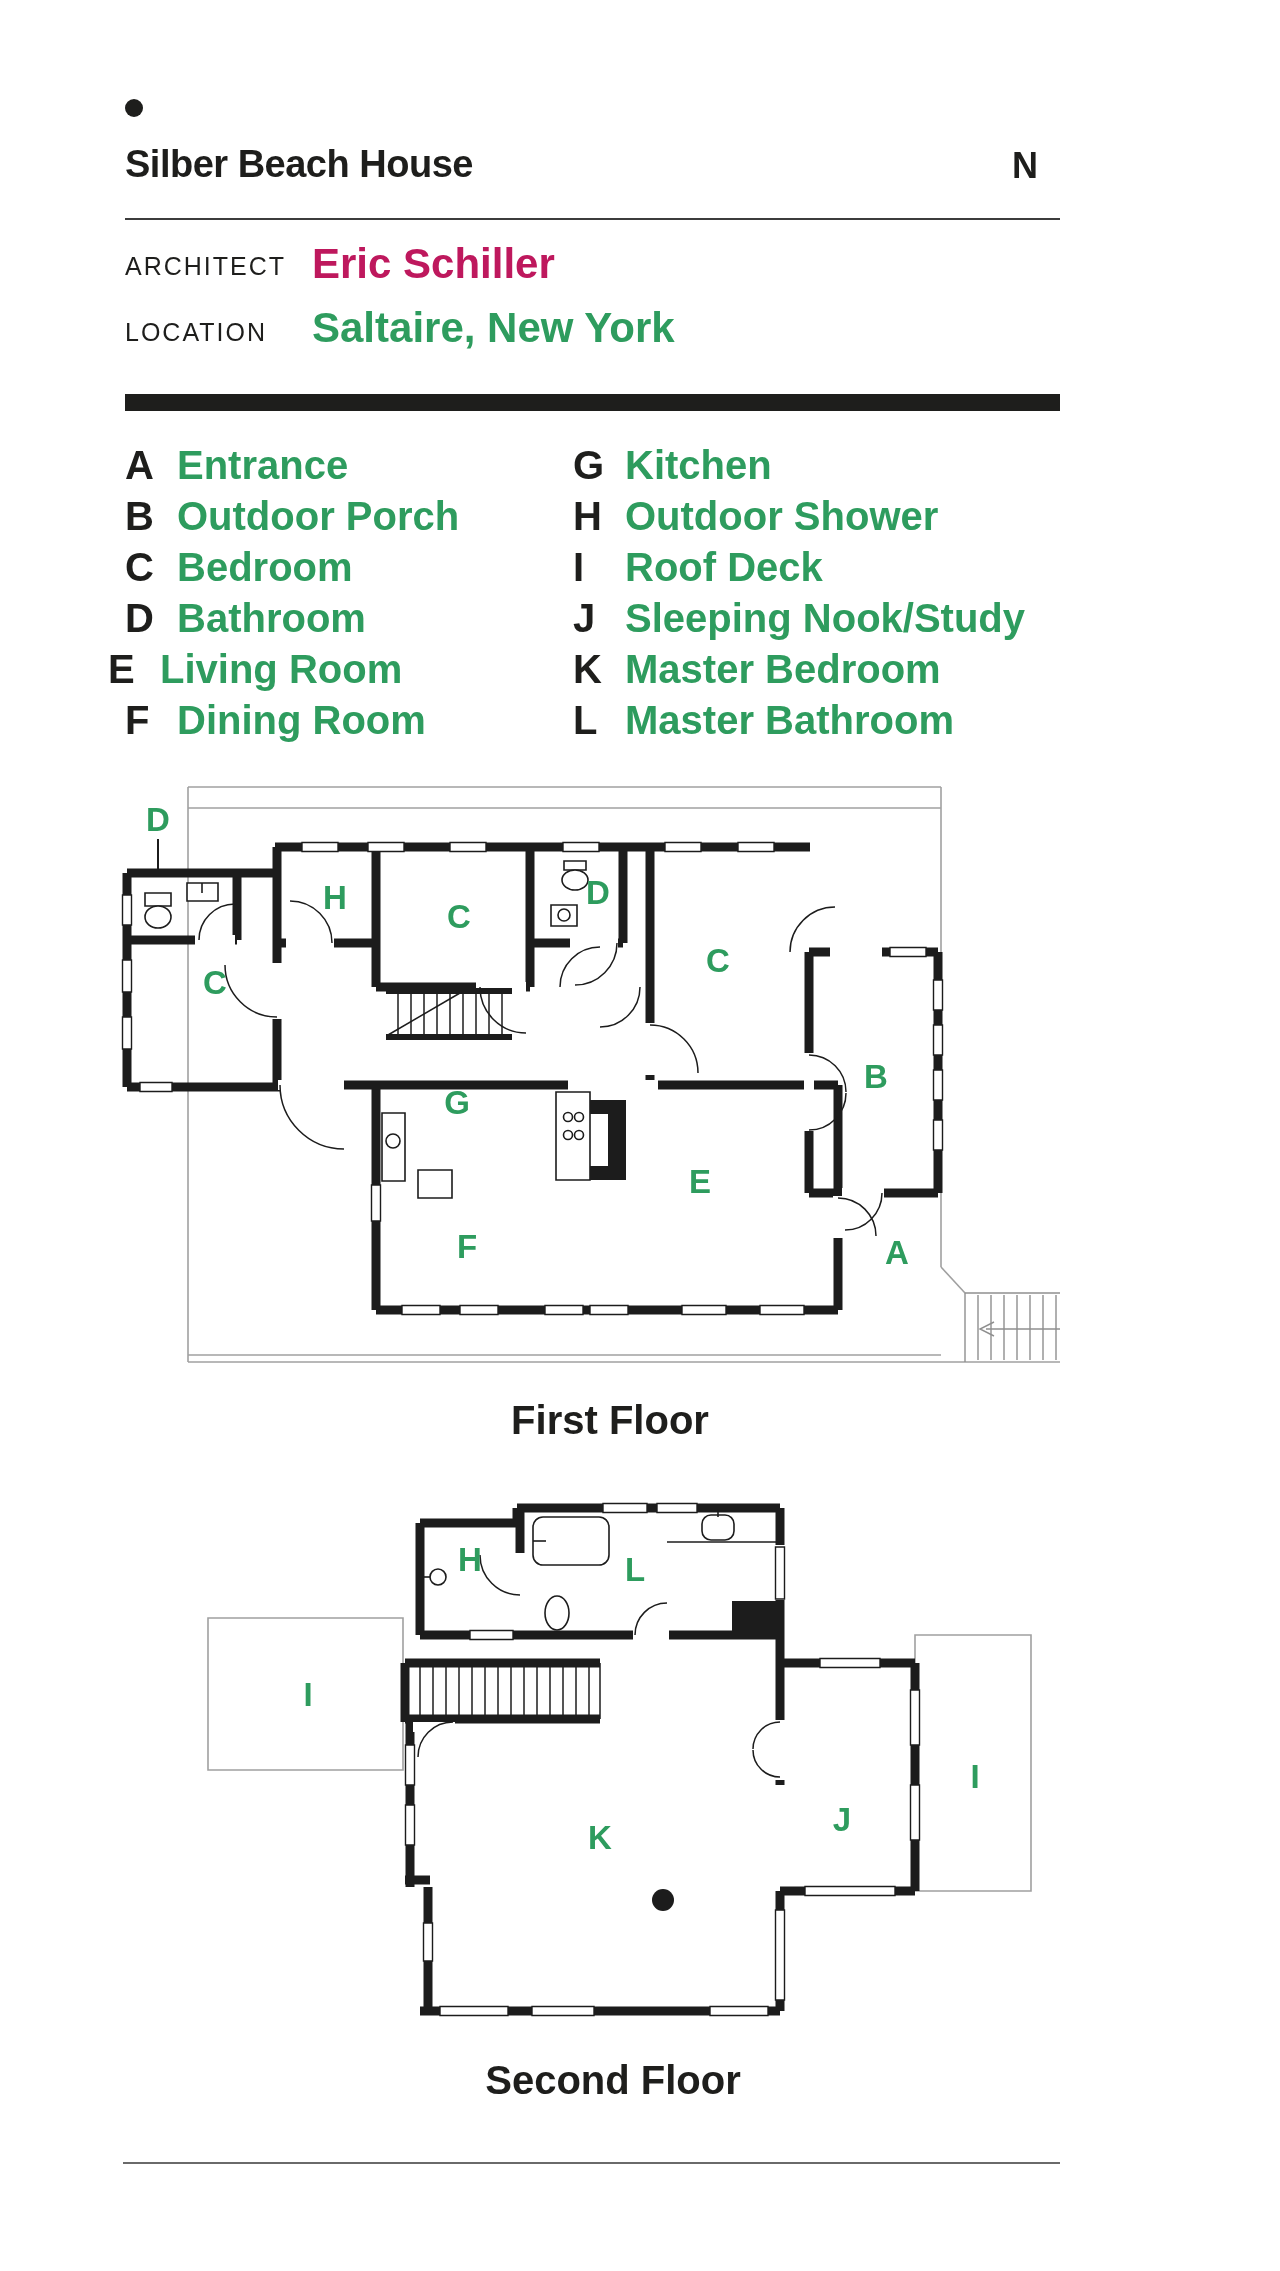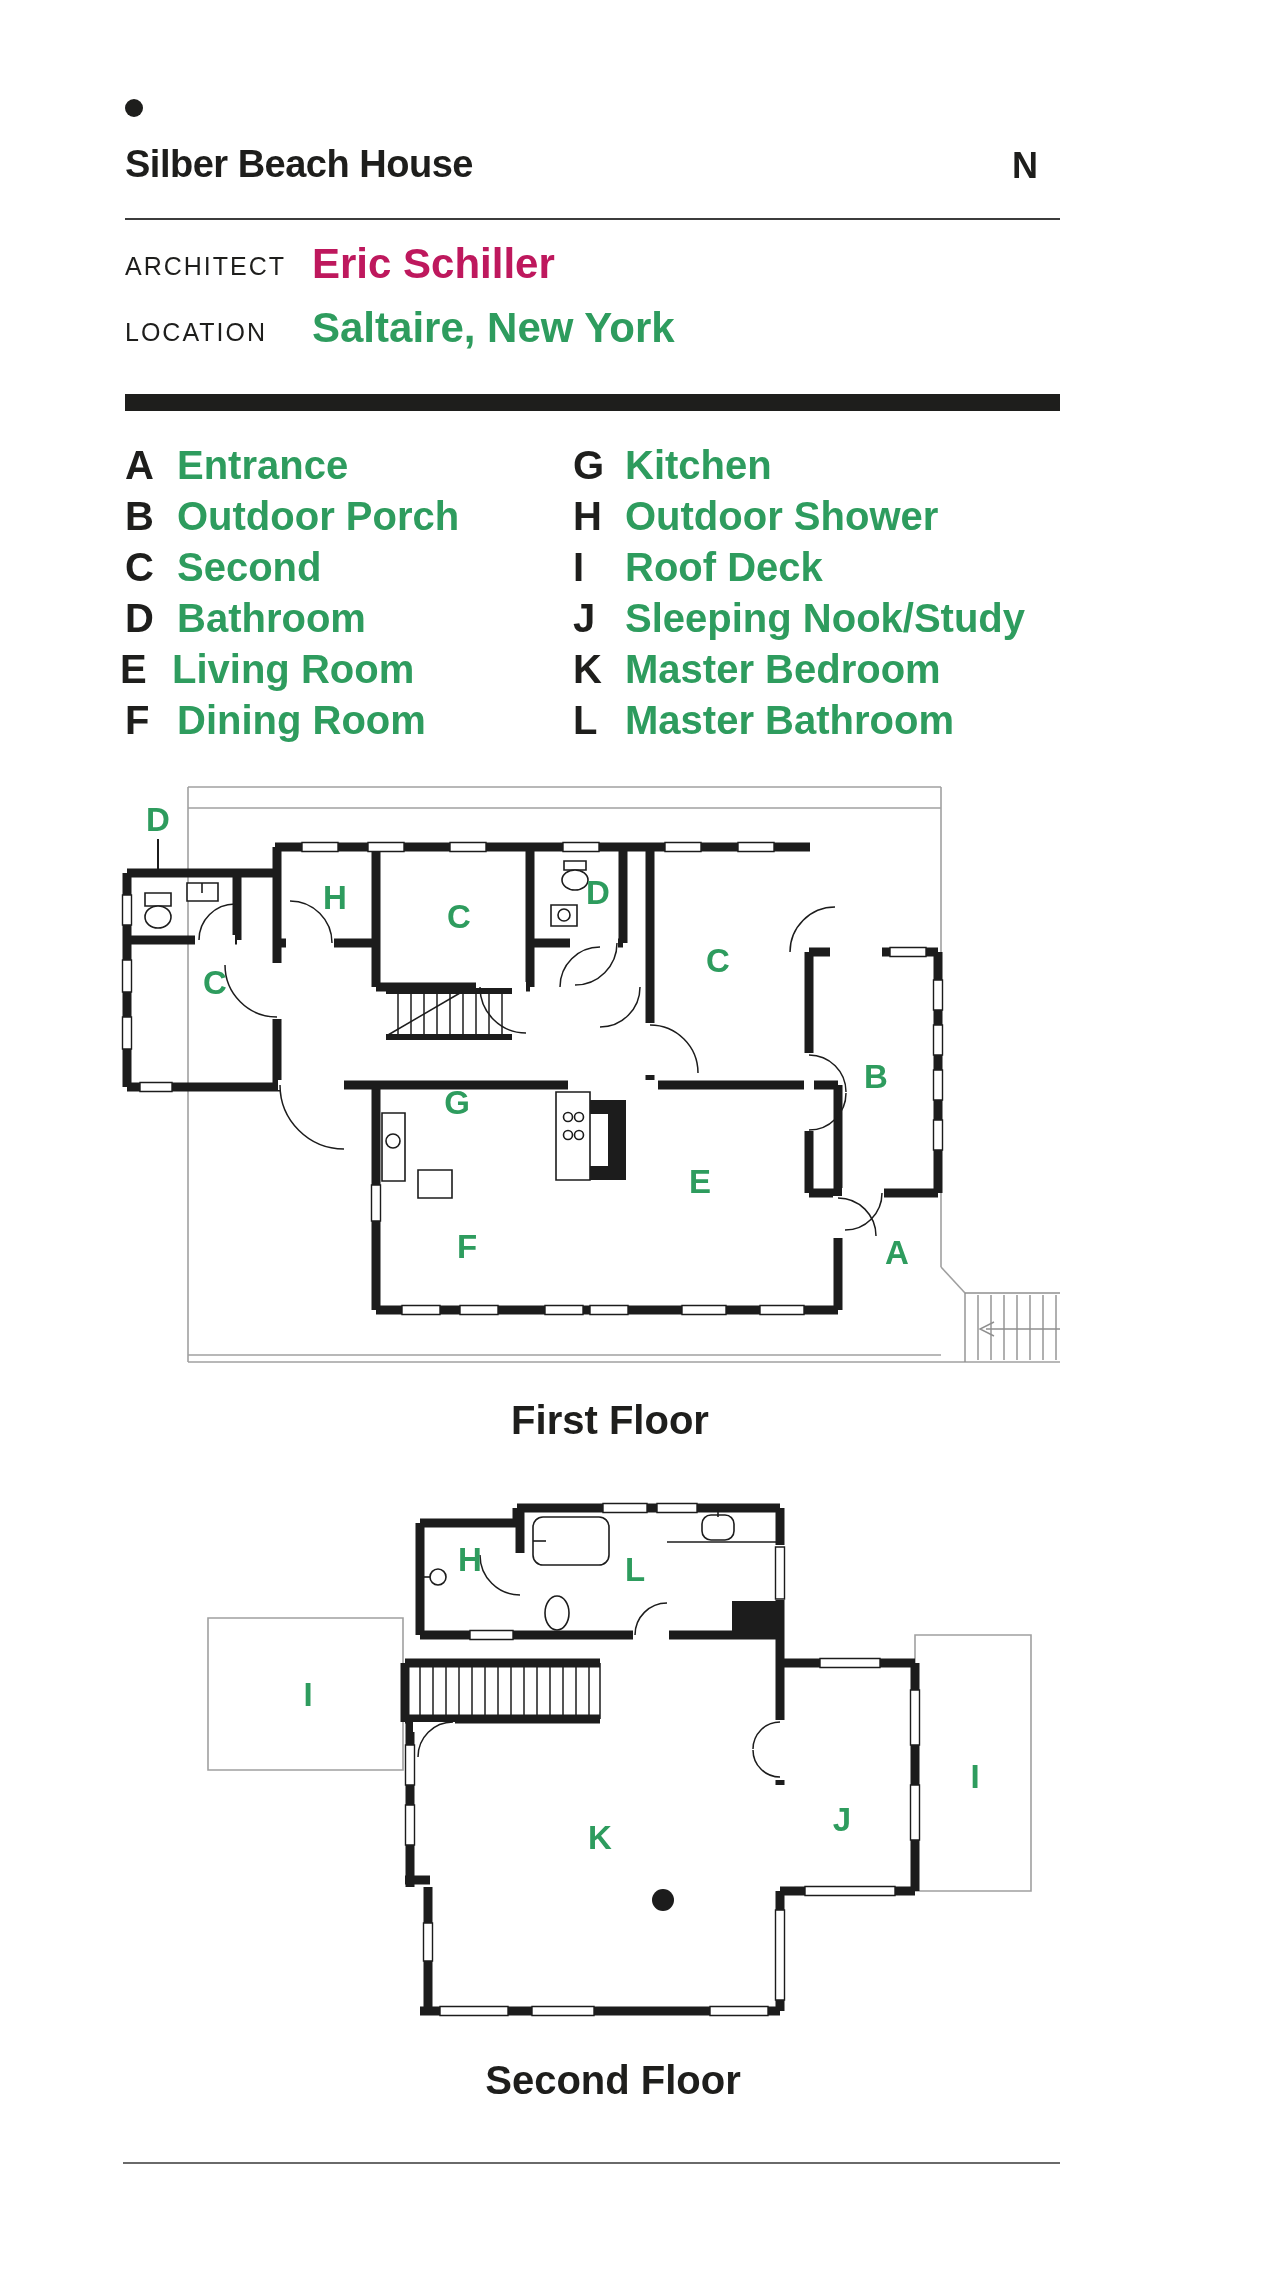--- a/index.html
+++ b/index.html
@@ -38,23 +38,23 @@
   <div class="abs rule-thin" style="left:125px;top:218px;width:987px;"></div>
 
   <div class="abs meta-label" style="left:125px;top:252px;">ARCHITECT</div>
   <div class="abs meta-value" style="left:312px;top:240px;color:#be185d;">Eric Schiller</div>
   <div class="abs meta-label" style="left:125px;top:318px;">LOCATION</div>
   <div class="abs meta-value" style="left:312px;top:304px;color:#2E9C5E;">Saltaire, New York</div>
   <div class="abs rule-thick" style="left:125px;top:394px;width:987px;"></div>
 
   <div class="legend-row" style="left:125px;top:440px;"><span class="legend-key">A</span><span class="legend-name" style="color:#2E9C5E">Entrance</span></div>
   <div class="legend-row" style="left:125px;top:491px;"><span class="legend-key">B</span><span class="legend-name" style="color:#2E9C5E">Outdoor Porch</span></div>
-  <div class="legend-row" style="left:125px;top:542px;"><span class="legend-key">C</span><span class="legend-name" style="color:#2E9C5E">Second</span></div>
+  <div class="legend-row" style="left:125px;top:542px;"><span class="legend-key">C</span><span class="legend-name" style="color:#2E9C5E">Bedroom</span></div>
   <div class="legend-row" style="left:125px;top:593px;"><span class="legend-key">D</span><span class="legend-name" style="color:#2E9C5E">Bathroom</span></div>
-  <div class="legend-row" style="left:120px;top:644px;"><span class="legend-key">E</span><span class="legend-name" style="color:#2E9C5E">Living Room</span></div>
+  <div class="legend-row" style="left:108px;top:644px;"><span class="legend-key">E</span><span class="legend-name" style="color:#2E9C5E">Living Room</span></div>
   <div class="legend-row" style="left:125px;top:695px;"><span class="legend-key">F</span><span class="legend-name" style="color:#2E9C5E">Dining Room</span></div>
 
   <div class="legend-row" style="left:573px;top:440px;"><span class="legend-key">G</span><span class="legend-name" style="color:#2E9C5E">Kitchen</span></div>
   <div class="legend-row" style="left:573px;top:491px;"><span class="legend-key">H</span><span class="legend-name" style="color:#2E9C5E">Outdoor Shower</span></div>
   <div class="legend-row" style="left:573px;top:542px;"><span class="legend-key">I</span><span class="legend-name" style="color:#2E9C5E">Roof Deck</span></div>
   <div class="legend-row" style="left:573px;top:593px;"><span class="legend-key">J</span><span class="legend-name" style="color:#2E9C5E">Sleeping Nook/Study</span></div>
   <div class="legend-row" style="left:573px;top:644px;"><span class="legend-key">K</span><span class="legend-name" style="color:#2E9C5E">Master Bedroom</span></div>
   <div class="legend-row" style="left:573px;top:695px;"><span class="legend-key">L</span><span class="legend-name" style="color:#2E9C5E">Master Bathroom</span></div>
 
   <div class="abs" style="left:120px;top:755px;width:1030px;height:650px;">

